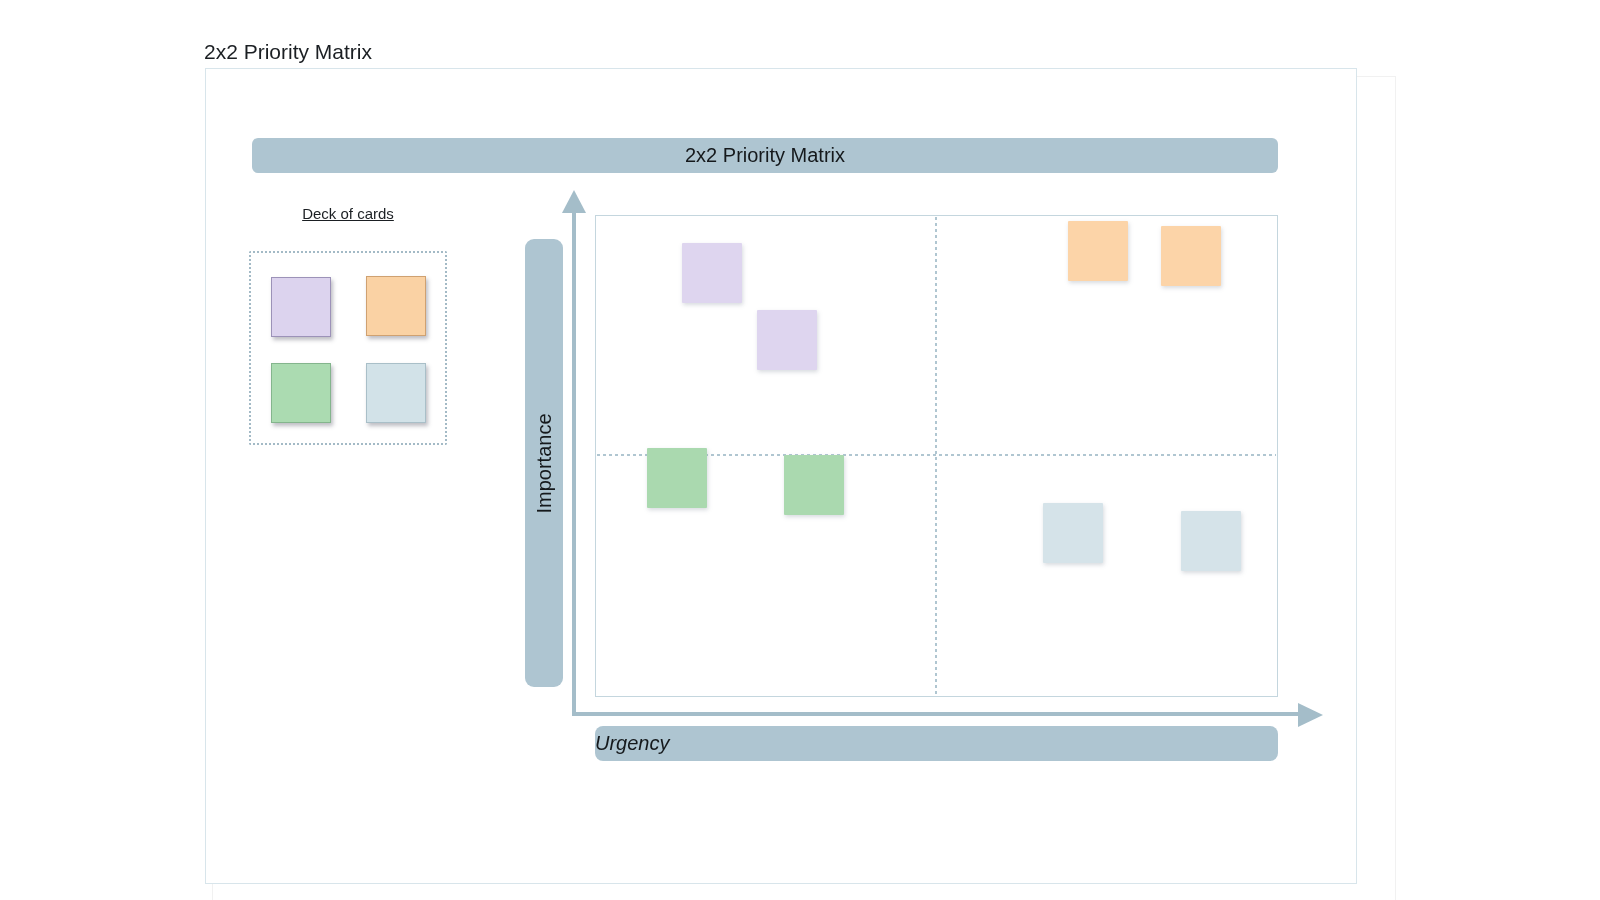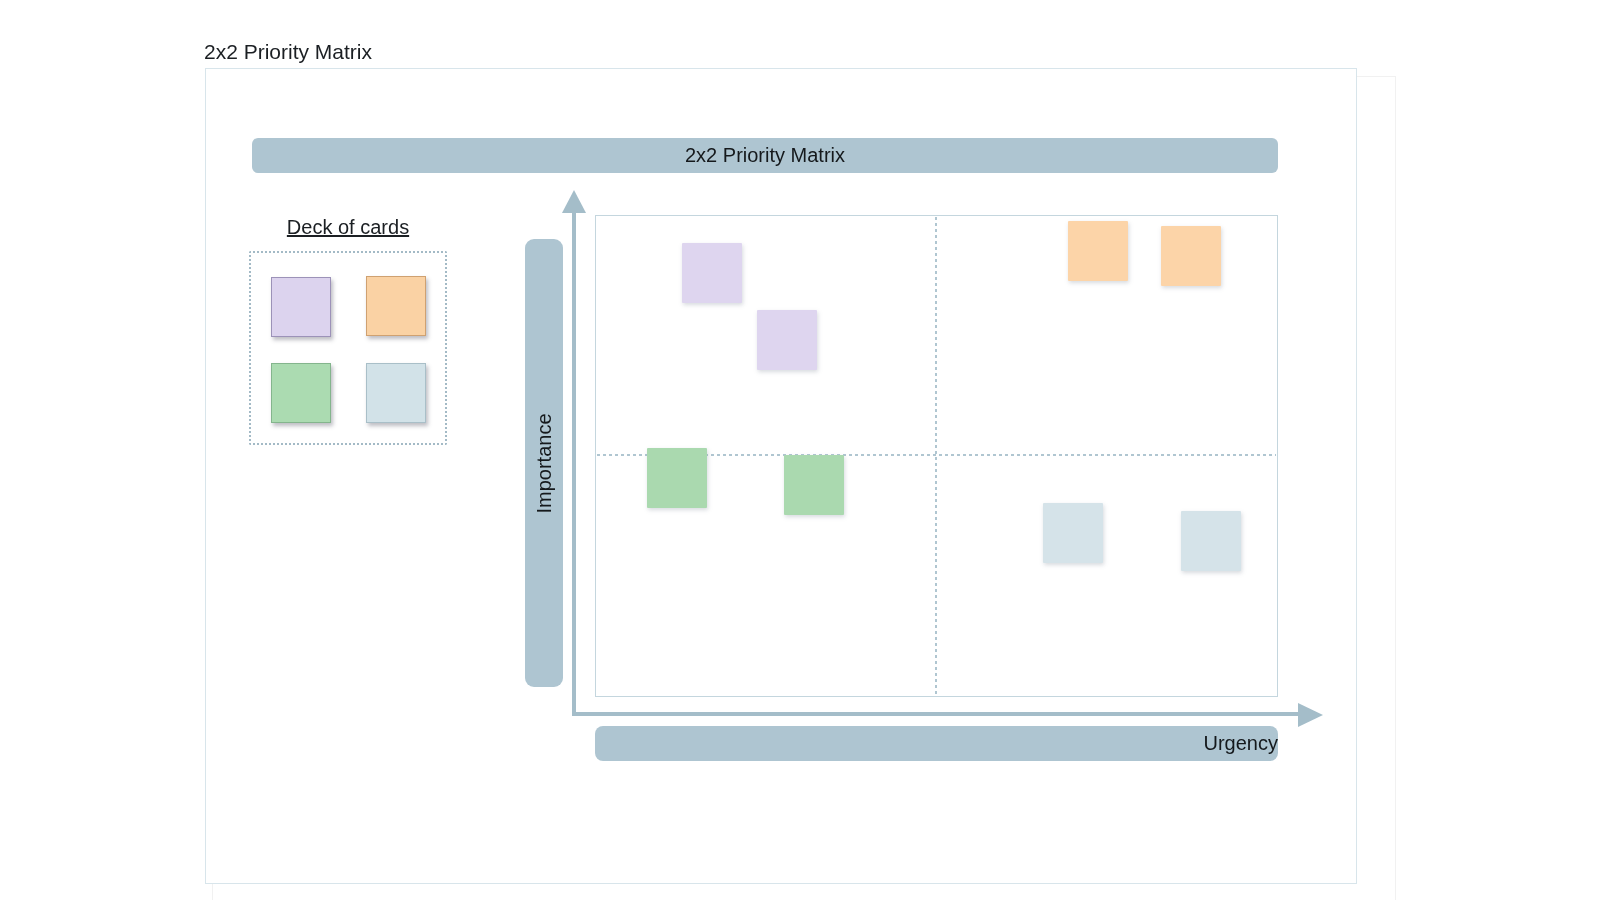--- a/index.html
+++ b/index.html
@@ -15,25 +15,25 @@
                       border: 1px solid #d8e5eb; background: #ffffff; }
 
   
   .bar { background: #aec5d1; color: #15191c; }
   .banner { left: 252px; top: 106px; width: 1026px; height: 35px; border-radius: 6px;
             display: flex; align-items: center; justify-content: center; font-size: 20px; }
   .importance-bar { left: 525px; top: 207px; width: 38px; height: 448px; border-radius: 9px;
                     display: flex; align-items: center; justify-content: center; }
   .importance-bar span { transform: rotate(-90deg); white-space: nowrap; font-size: 20px; }
   .urgency-bar { left: 595px; top: 694px; width: 683px; height: 35px; border-radius: 8px;
-                 display: flex; align-items: center; justify-content: flex-end; font-size: 20px; }
+                 display: flex; align-items: center; justify-content: flex-start; font-size: 20px; font-style: italic; }
 
   
-  .deck-label { left: 249px; top: 184px; width: 198px; text-align: center;
-                font-size: 20px; color: #1b1f23; text-decoration: underline; }
+  .deck-label { left: 249px; top: 173px; width: 198px; text-align: center;
+                font-size: 15px; color: #1b1f23; text-decoration: underline; }
   .deck-box { left: 249px; top: 219px; width: 198px; height: 194px;
               border: 2px dotted #a3bac6; border-radius: 2px; }
   .deck-card { position: absolute; width: 60px; height: 60px; border: 1px solid;
                box-shadow: 2px 3px 4px rgba(110,110,125,0.45); }
   .deck-card.c0 { left: 20px; top: 24px; }
   .deck-card.c1 { left: 115px; top: 23px; }
   .deck-card.c2 { left: 20px; top: 110px; }
   .deck-card.c3 { left: 115px; top: 110px; }
 
   

